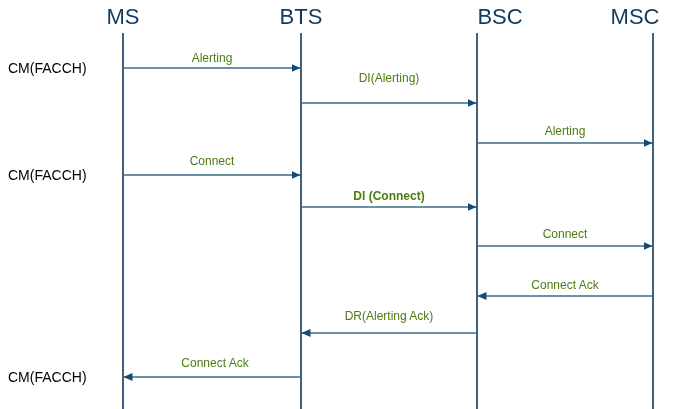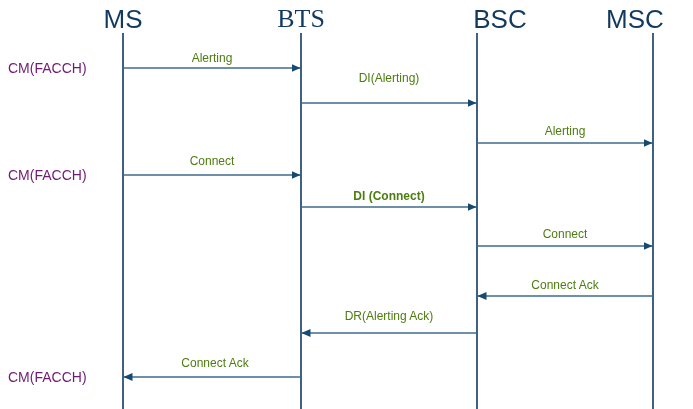--- a/index.html
+++ b/index.html
@@ -21,40 +21,40 @@
   }
   .svg-layer {
     position: absolute;
     top: 0;
     left: 0;
     width: 693px;
     height: 409px;
   }
   .lifeline-label {
     position: absolute;
-    font-size: 26px;
+    font-size: 22px;
     font-weight: 400;
     color: #123a5e;
     letter-spacing: 0px;
     white-space: nowrap;
     transform: translateX(-50%);
     line-height: 1;
   }
   .msg-label {
     position: absolute;
     font-size: 12px;
     color: #4d7c0f;
     white-space: nowrap;
     transform: translateX(-50%);
     line-height: 1;
   }
   .side-label {
     position: absolute;
     font-size: 14px;
-    color: #701a75;
+    color: #000000;
     white-space: nowrap;
     line-height: 1;
   }
 </style>
 </head>
 <body>
 
 <div id="diagram-root">
 
   <svg class="svg-layer" id="svg-layer" viewBox="0 0 693 409">
@@ -80,21 +80,21 @@
         <line x1="301" y1="207" x2="476" y2="207" stroke="#3e6b8c" stroke-width="1.4" marker-end="url(#arrow-right)"></line>
         <line x1="477" y1="246" x2="652" y2="246" stroke="#3e6b8c" stroke-width="1.4" marker-end="url(#arrow-right)"></line>
         <line x1="653" y1="296" x2="478" y2="296" stroke="#3e6b8c" stroke-width="1.4" marker-end="url(#arrow-left)"></line>
         <line x1="477" y1="333" x2="302" y2="333" stroke="#3e6b8c" stroke-width="1.4" marker-end="url(#arrow-left)"></line>
         <line x1="301" y1="377" x2="124" y2="377" stroke="#3e6b8c" stroke-width="1.4" marker-end="url(#arrow-left)"></line>
       </g>
   </svg>
 
   <div id="lifeline-label-layer">
       <div class="lifeline-label" style="left: 123px; top: 6px;">MS</div>
-      <div class="lifeline-label" style="left: 301px; top: 6px; font-family: Liberation Serif, serif;">BTS</div>
+      <div class="lifeline-label" style="left: 301px; top: 6px;">BTS</div>
       <div class="lifeline-label" style="left: 500px; top: 6px;">BSC</div>
       <div class="lifeline-label" style="left: 635px; top: 6px;">MSC</div>
     </div>
   <div id="message-label-layer">
       <div class="msg-label" style="left: 212px; top: 52px;">Alerting</div>
       <div class="msg-label" style="left: 389px; top: 72px;">DI(Alerting)</div>
       <div class="msg-label" style="left: 565px; top: 125px;">Alerting</div>
       <div class="msg-label" style="left: 212px; top: 155px;">Connect</div>
       <div class="msg-label" style="left: 389px; top: 190px; font-weight: bold;">DI (Connect)</div>
       <div class="msg-label" style="left: 565px; top: 228px;">Connect</div>

